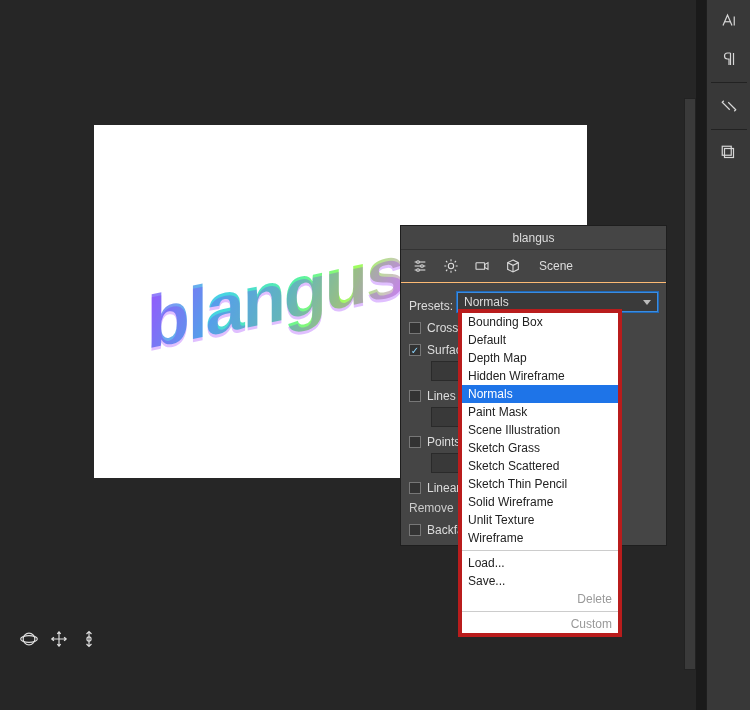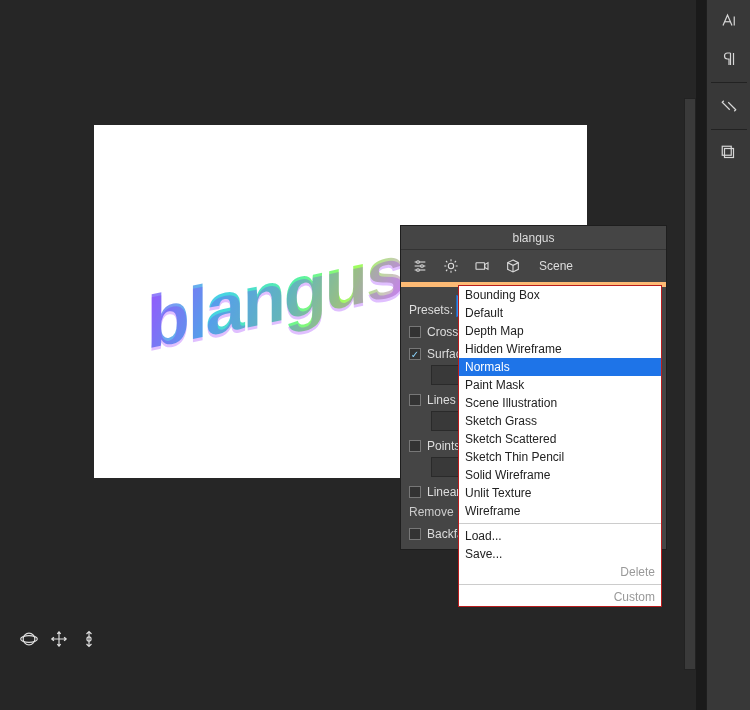--- a/index.html
+++ b/index.html
@@ -59,21 +59,21 @@
   .panel {
     position:absolute; left:400px; top:225px; width:267px;
     background:#454545; border:1px solid #1e1e1e;
   }
   .panel-title {
     height:24px; text-align:center; font-size:12px; line-height:24px; color:#ddd;
     border-bottom:1px solid #333;
   }
   .panel-row {
     display:flex; align-items:center; gap:9px; padding:5px 8px;
-    border-bottom:5px solid #fdba74;
+    border-bottom:1px solid #fdba74;
   }
   .panel-row .picon {
     width:22px; height:22px; display:flex; align-items:center; justify-content:center; color:#ddd;
   }
   .panel-row .ptab { font-size:12px; padding:2px 6px; color:#ddd;}
   .panel-body { padding:0 8px 8px 8px; position:relative;}
   .prow { display:flex; align-items:center; margin-top:8px; font-size:12px; color:#ddd;}
   .prow label { width:48px; text-align:left;margin-top:8px;}
   .preset-select {
     flex:1; height:20px; background:#3a3a3a;  color:#ddd; font-size:12px;
@@ -84,22 +84,22 @@
   .chk { display:flex; align-items:center; gap:6px;}
   .chk .box {
     width:12px;height:12px;border:1px solid #777;background:#333;
     display:flex;align-items:center;justify-content:center;font-size:10px;color:#9cf;
   }
   .chk.checked .box::after{content:"✓";color:#8cd6ff;}
   .swatch { width:54px; height:20px; background:#393939; border:1px solid #2a2a2a; margin-left:22px; margin-top:4px;}
   .textline { margin-top:6px; margin-left:0; color:#ccc;}
   
   .dropdown {
-    position:absolute; left:458px; top:285px; width:204px;
-    background:#fff; border:1px solid #b91c1c; z-index:20; font-size:12px; color:#222;
+    position:absolute; left:458px; top:309px; width:164px;
+    background:#fff; border:4px solid #b91c1c; z-index:20; font-size:12px; color:#222;
   }
   .dropdown .dditem { padding:2px 6px; white-space:nowrap; }
   .dropdown .dditem.selected { background:#1e74e8; color:#fff;}
   .dropdown .dditem.disabled { color:#999;text-align:right;}
   .dropdown .ddsep { height:1px; background:#ccc; margin:3px 0;}
 </style>
 </head>
 <body>
 
 <div class="right-gutter"></div>

